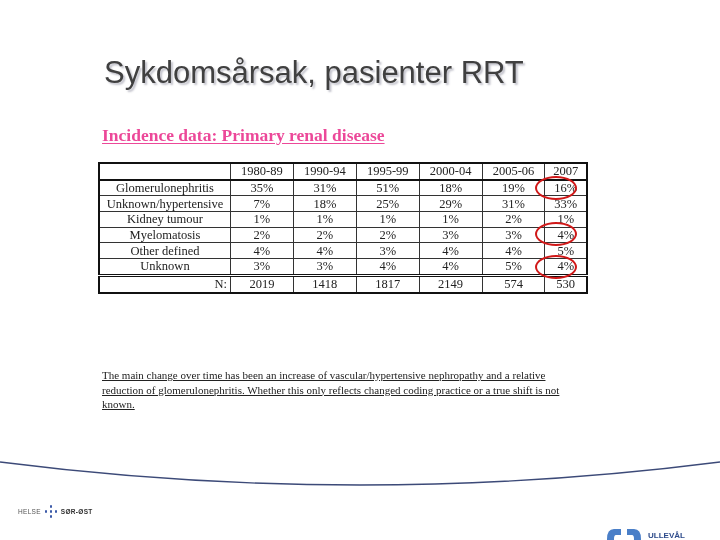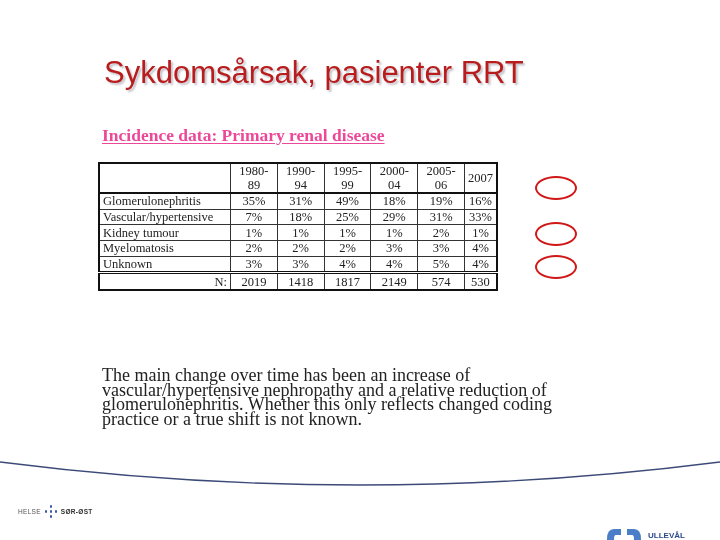--- a/index.html
+++ b/index.html
@@ -1,26 +1,26 @@
 <!DOCTYPE html>
 <html><head>
 <meta charset="utf-8">
 <style>
   html, body { margin:0; padding:0; }
   body { width:720px; height:540px; background:#ffffff; position:relative; overflow:hidden; font-family:"Liberation Sans", sans-serif; }
-  .title { position:absolute; left:104px; top:55px; font-size:31px; color:#b91c1c; text-shadow:2px 2px 2px rgba(120,120,140,0.45); letter-spacing:0px; white-space:nowrap; font-family:"Liberation Sans", sans-serif; }
+  .title { position:absolute; left:104px; top:55px; font-size:31px; color:#404040; text-shadow:2px 2px 2px rgba(120,120,140,0.45); letter-spacing:0px; white-space:nowrap; font-family:"Liberation Sans", sans-serif; }
   .subtitle { position:absolute; left:102px; top:125px; font-family:"Liberation Serif", serif; font-weight:bold; font-size:17.5px; color:#ec4899; text-decoration:underline; text-underline-offset:2px; white-space:nowrap; }
-  table.inc { position:absolute; left:98px; top:162px; width:400px; border-collapse:collapse; font-family:"Liberation Serif", serif; font-size:12.5px; color:#222; border:2px solid #111; }
+  table.inc { position:absolute; left:98px; top:162px; width:490px; border-collapse:collapse; font-family:"Liberation Serif", serif; font-size:12.5px; color:#222; border:2px solid #111; }
   table.inc td, table.inc th { border:1px solid #333; height:14.7px; padding:0 3px; line-height:14px; font-weight:normal; }
-  table.inc td.lbl { text-align:left; width:124px; white-space:nowrap; }
+  table.inc td.lbl { text-align:center; width:124px; white-space:nowrap; }
   table.inc td.val, table.inc th { text-align:center; }
   table.inc th { border-bottom:2px solid #111; }
   table.inc tr.nrow td { border-top:3px double #111; }
   table.inc tr.nrow td.lbl { text-align:right; }
-  .note { position:absolute; left:102px; top:368px; width:480px; font-family:"Liberation Serif", serif; font-size:18px; line-height:14.5px; color:#222; }
+  .note { position:absolute; left:102px; top:368px; width:480px; font-family:"Liberation Serif", serif; font-size:11px; line-height:14.5px; color:#222;text-decoration:underline; }
   .circle { position:absolute; border:2.5px solid #d01818; border-radius:50%; width:38px; height:20px; }
   .curve { position:absolute; left:0; top:440px; }
   .helse { position:absolute; left:18px; top:505px; font-size:6.5px; color:#555; display:flex; align-items:center; gap:4px; letter-spacing:0.3px; }
   .helse .dots { position:relative; width:12px; height:12px; }
   .helse .dots span { position:absolute; width:2.5px; height:2.5px; border-radius:50%; background:#3b5aa8; }
   .helse b { color:#333; font-weight:bold; }
   .ulleval { position:absolute; left:606px; top:499px; display:flex; align-items:center; gap:6px;margin-top:28px; }
   .ulleval .txt1 { font-size:8px; font-weight:bold; color:#2c4a8a; line-height:9px; }
   .ulleval .txt2 { font-size:7px; color:#2c4a8a; line-height:8px; }
 </style>
@@ -40,27 +40,27 @@
       <th>2000-04</th>
       <th>2005-06</th>
       <th>2007</th>
     </tr>
   </thead>
   <tbody id="tbody">
       <tr>
         <td class="lbl">Glomerulonephritis</td>
         <td class="val">35%</td>
         <td class="val">31%</td>
-        <td class="val">49%</td>
+        <td class="val">51%</td>
         <td class="val">18%</td>
         <td class="val">19%</td>
         <td class="val">16%</td>
       </tr>
       <tr>
-        <td class="lbl">Vascular/hypertensive</td>
+        <td class="lbl">Unknown/hypertensive</td>
         <td class="val">7%</td>
         <td class="val">18%</td>
         <td class="val">25%</td>
         <td class="val">29%</td>
         <td class="val">31%</td>
         <td class="val">33%</td>
       </tr>
       <tr>
         <td class="lbl">Kidney tumour</td>
         <td class="val">1%</td>
@@ -71,20 +71,29 @@
         <td class="val">1%</td>
       </tr>
       <tr>
         <td class="lbl">Myelomatosis</td>
         <td class="val">2%</td>
         <td class="val">2%</td>
         <td class="val">2%</td>
         <td class="val">3%</td>
         <td class="val">3%</td>
         <td class="val">4%</td>
+      </tr>
+      <tr>
+        <td class="lbl">Other defined</td>
+        <td class="val">4%</td>
+        <td class="val">4%</td>
+        <td class="val">3%</td>
+        <td class="val">4%</td>
+        <td class="val">4%</td>
+        <td class="val">5%</td>
       </tr>
       <tr>
         <td class="lbl">Unknown</td>
         <td class="val">3%</td>
         <td class="val">3%</td>
         <td class="val">4%</td>
         <td class="val">4%</td>
         <td class="val">5%</td>
         <td class="val">4%</td>
       </tr>

